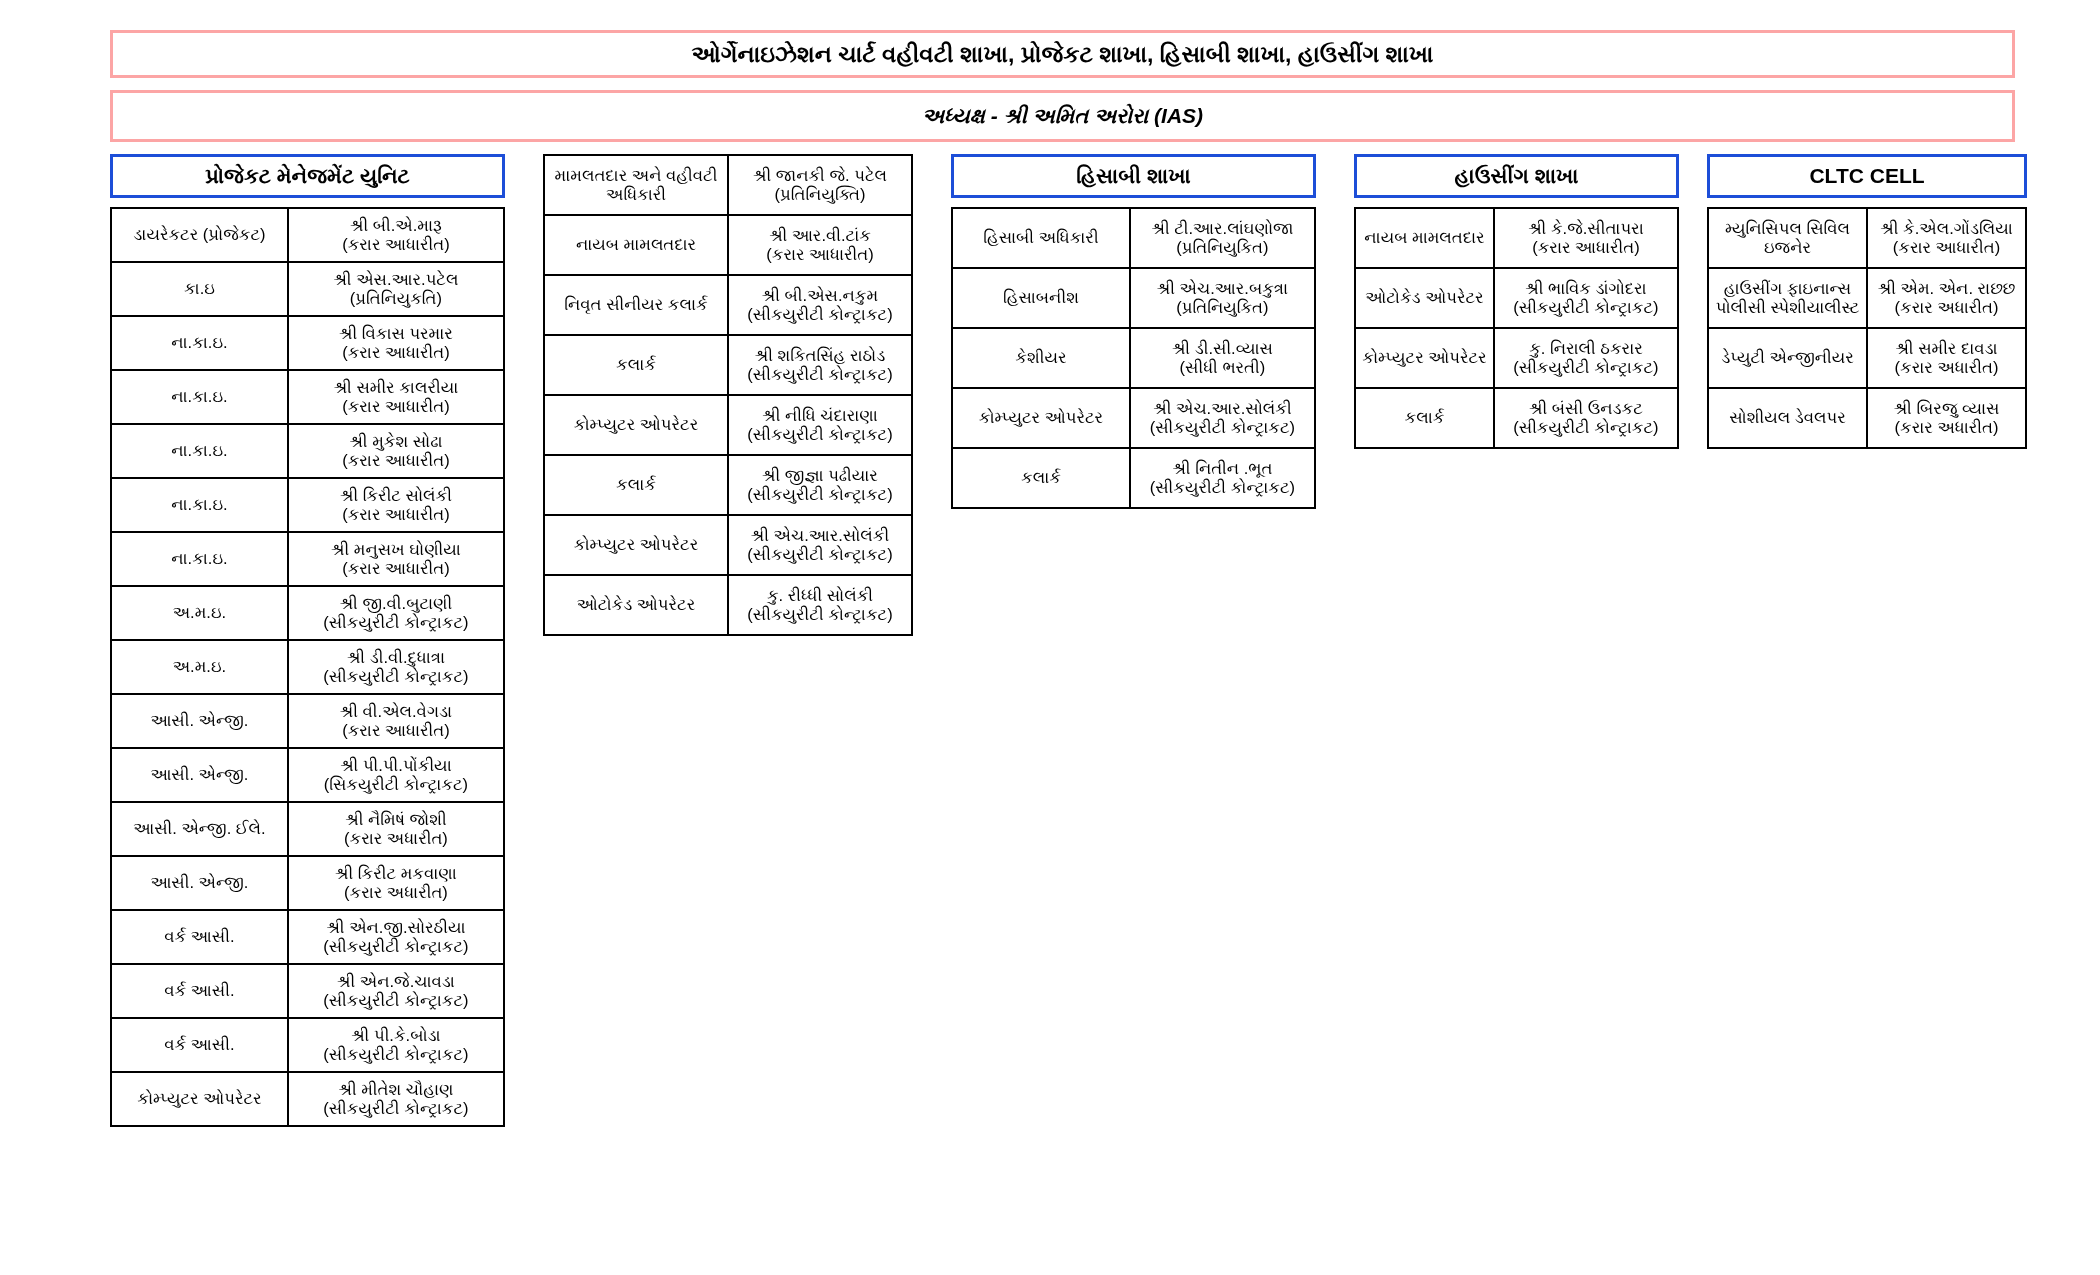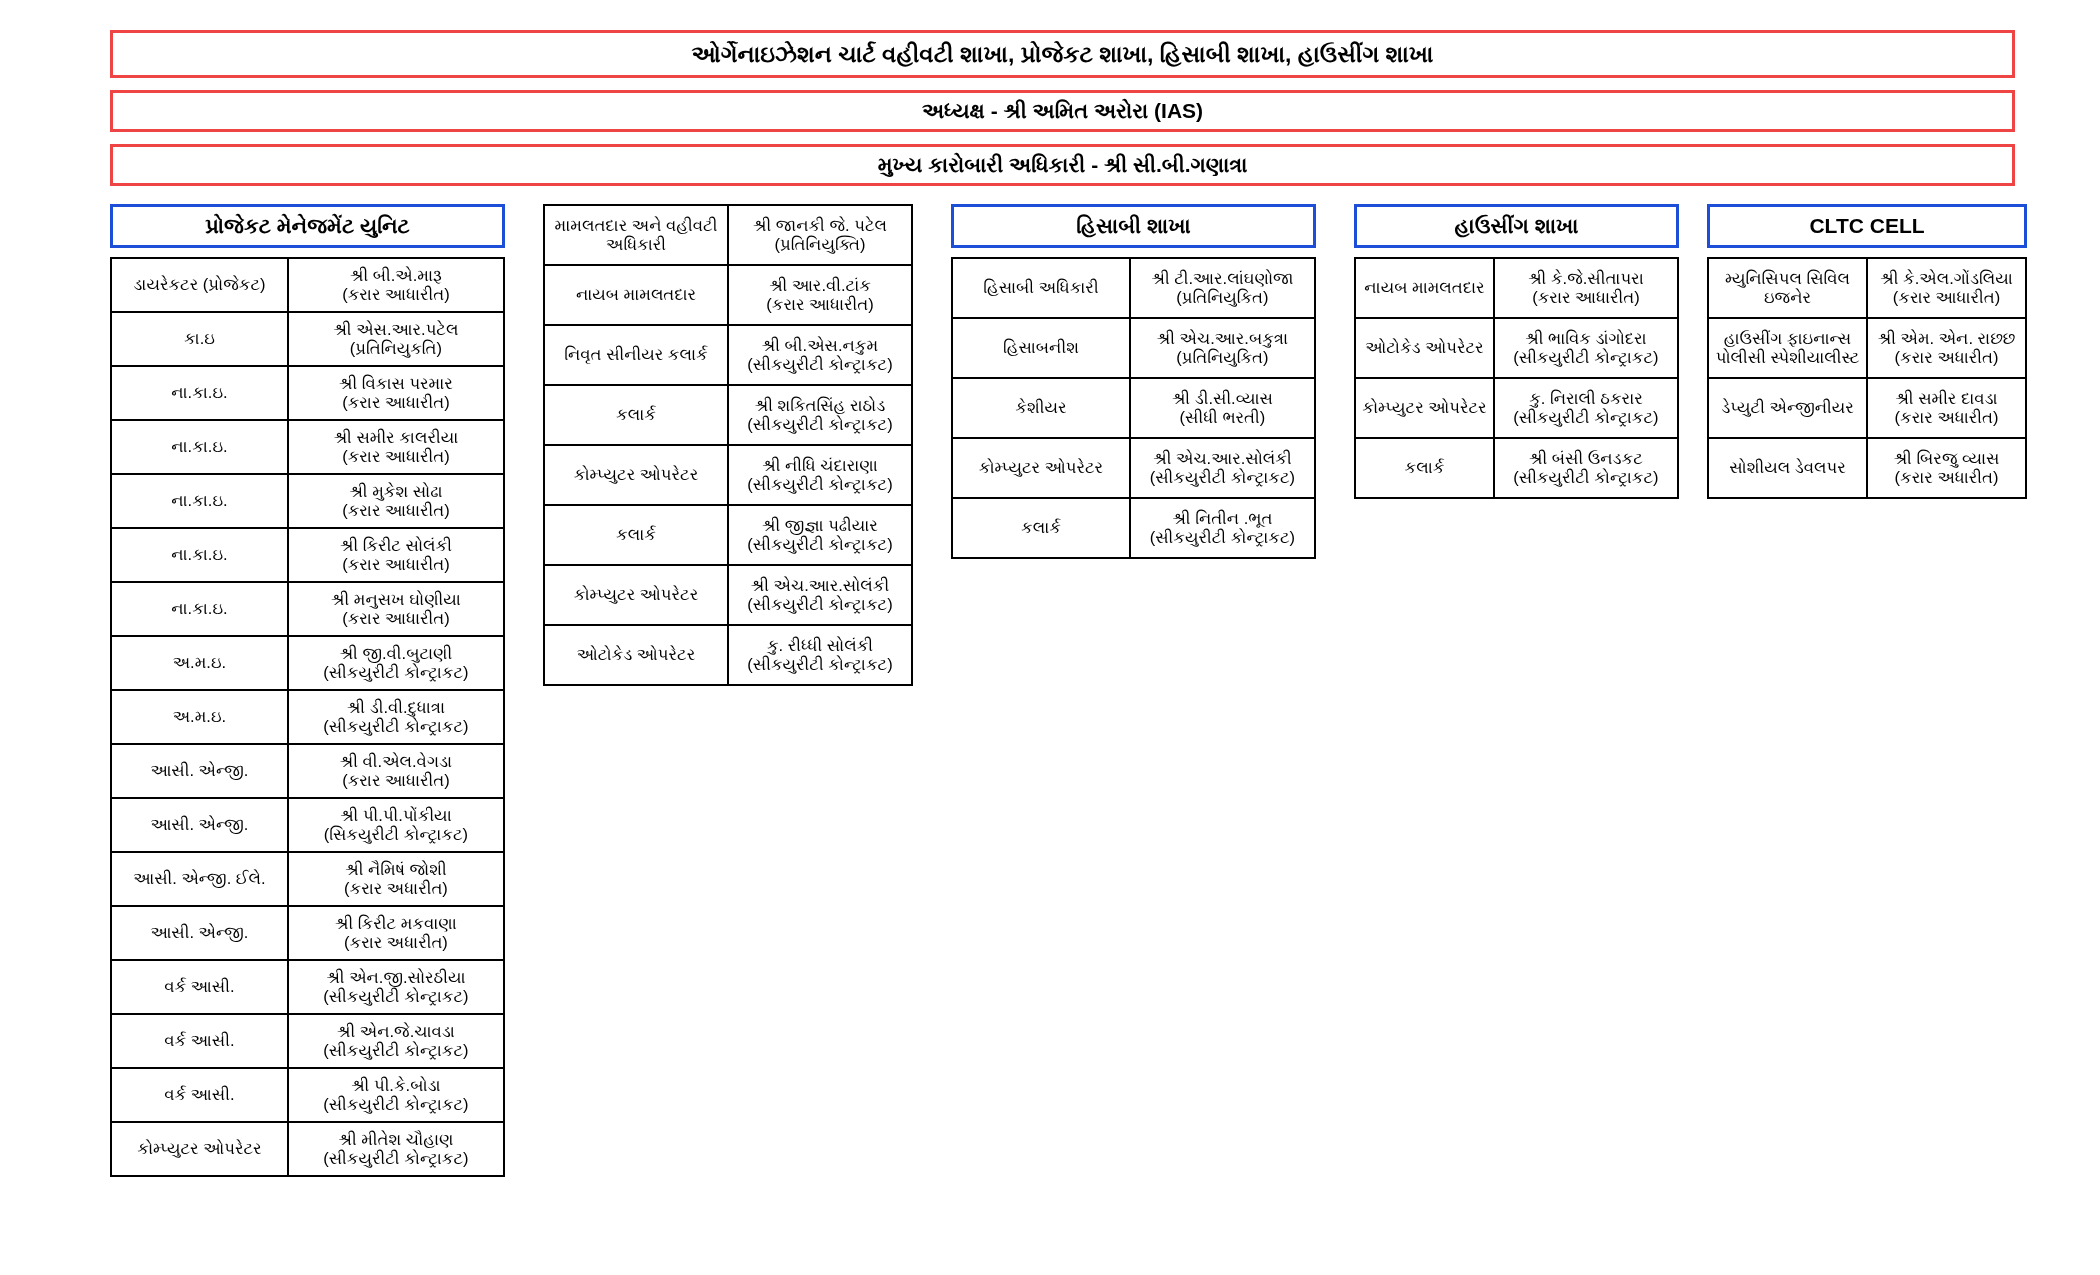--- a/index.html
+++ b/index.html
@@ -17,30 +17,30 @@
   #page {
     position: relative;
     width: 2100px;
     height: 1275px;
     box-sizing: border-box;
     padding: 30px 110px 0 110px;
   }
 
   
   .banner {
-    border: 3px solid #ef4444;
+    border: 3px solid #fca5a5;
     box-sizing: border-box;
     text-align: center;
     font-weight: bold;
     display: flex;
     align-items: center;
     justify-content: center;
   }
   .banner-1 { height: 48px; font-size: 23px; margin-bottom: 12px; }
-  .banner-2 { height: 42px; font-size: 21px; margin-bottom: 12px; width: 1905px; }
+  .banner-2 { height: 52px; font-size: 21px; margin-bottom: 12px; width: 1905px; font-style: italic; }
   .banner-3 { height: 42px; font-size: 21px; margin-bottom: 18px; width: 1905px; }
   .banner-1 { width: 1905px; }
 
   
   .columns {
     display: flex;
     align-items: flex-start;
     gap: 0;
   }
   .dept-col { box-sizing: border-box; }
@@ -109,23 +109,20 @@
 <div id="page">
 
   <div class="banner banner-1">
     <span>ઓર્ગેનાઇઝેશન ચાર્ટ વહીવટી શાખા, પ્રોજેકટ શાખા, હિસાબી શાખા, હાઉસીંગ શાખા</span>
   </div>
 
   <div class="banner banner-2">
     <span>અધ્યક્ષ - શ્રી અમિત અરોરા (IAS)</span>
   </div>
 
-  <div class="banner banner-3">
-    <span>મુખ્ય કારોબારી અધિકારી - શ્રી સી.બી.ગણાત્રા</span>
-  </div>
 
   <div class="columns">
 
     <div class="dept-col col-pmu">
       <div class="dept-head">
         <span>પ્રોજેકટ મેનેજમેંટ યુનિટ</span>
       </div>
       <table class="dept">
         <tbody id="tb-0">
             <tr>

